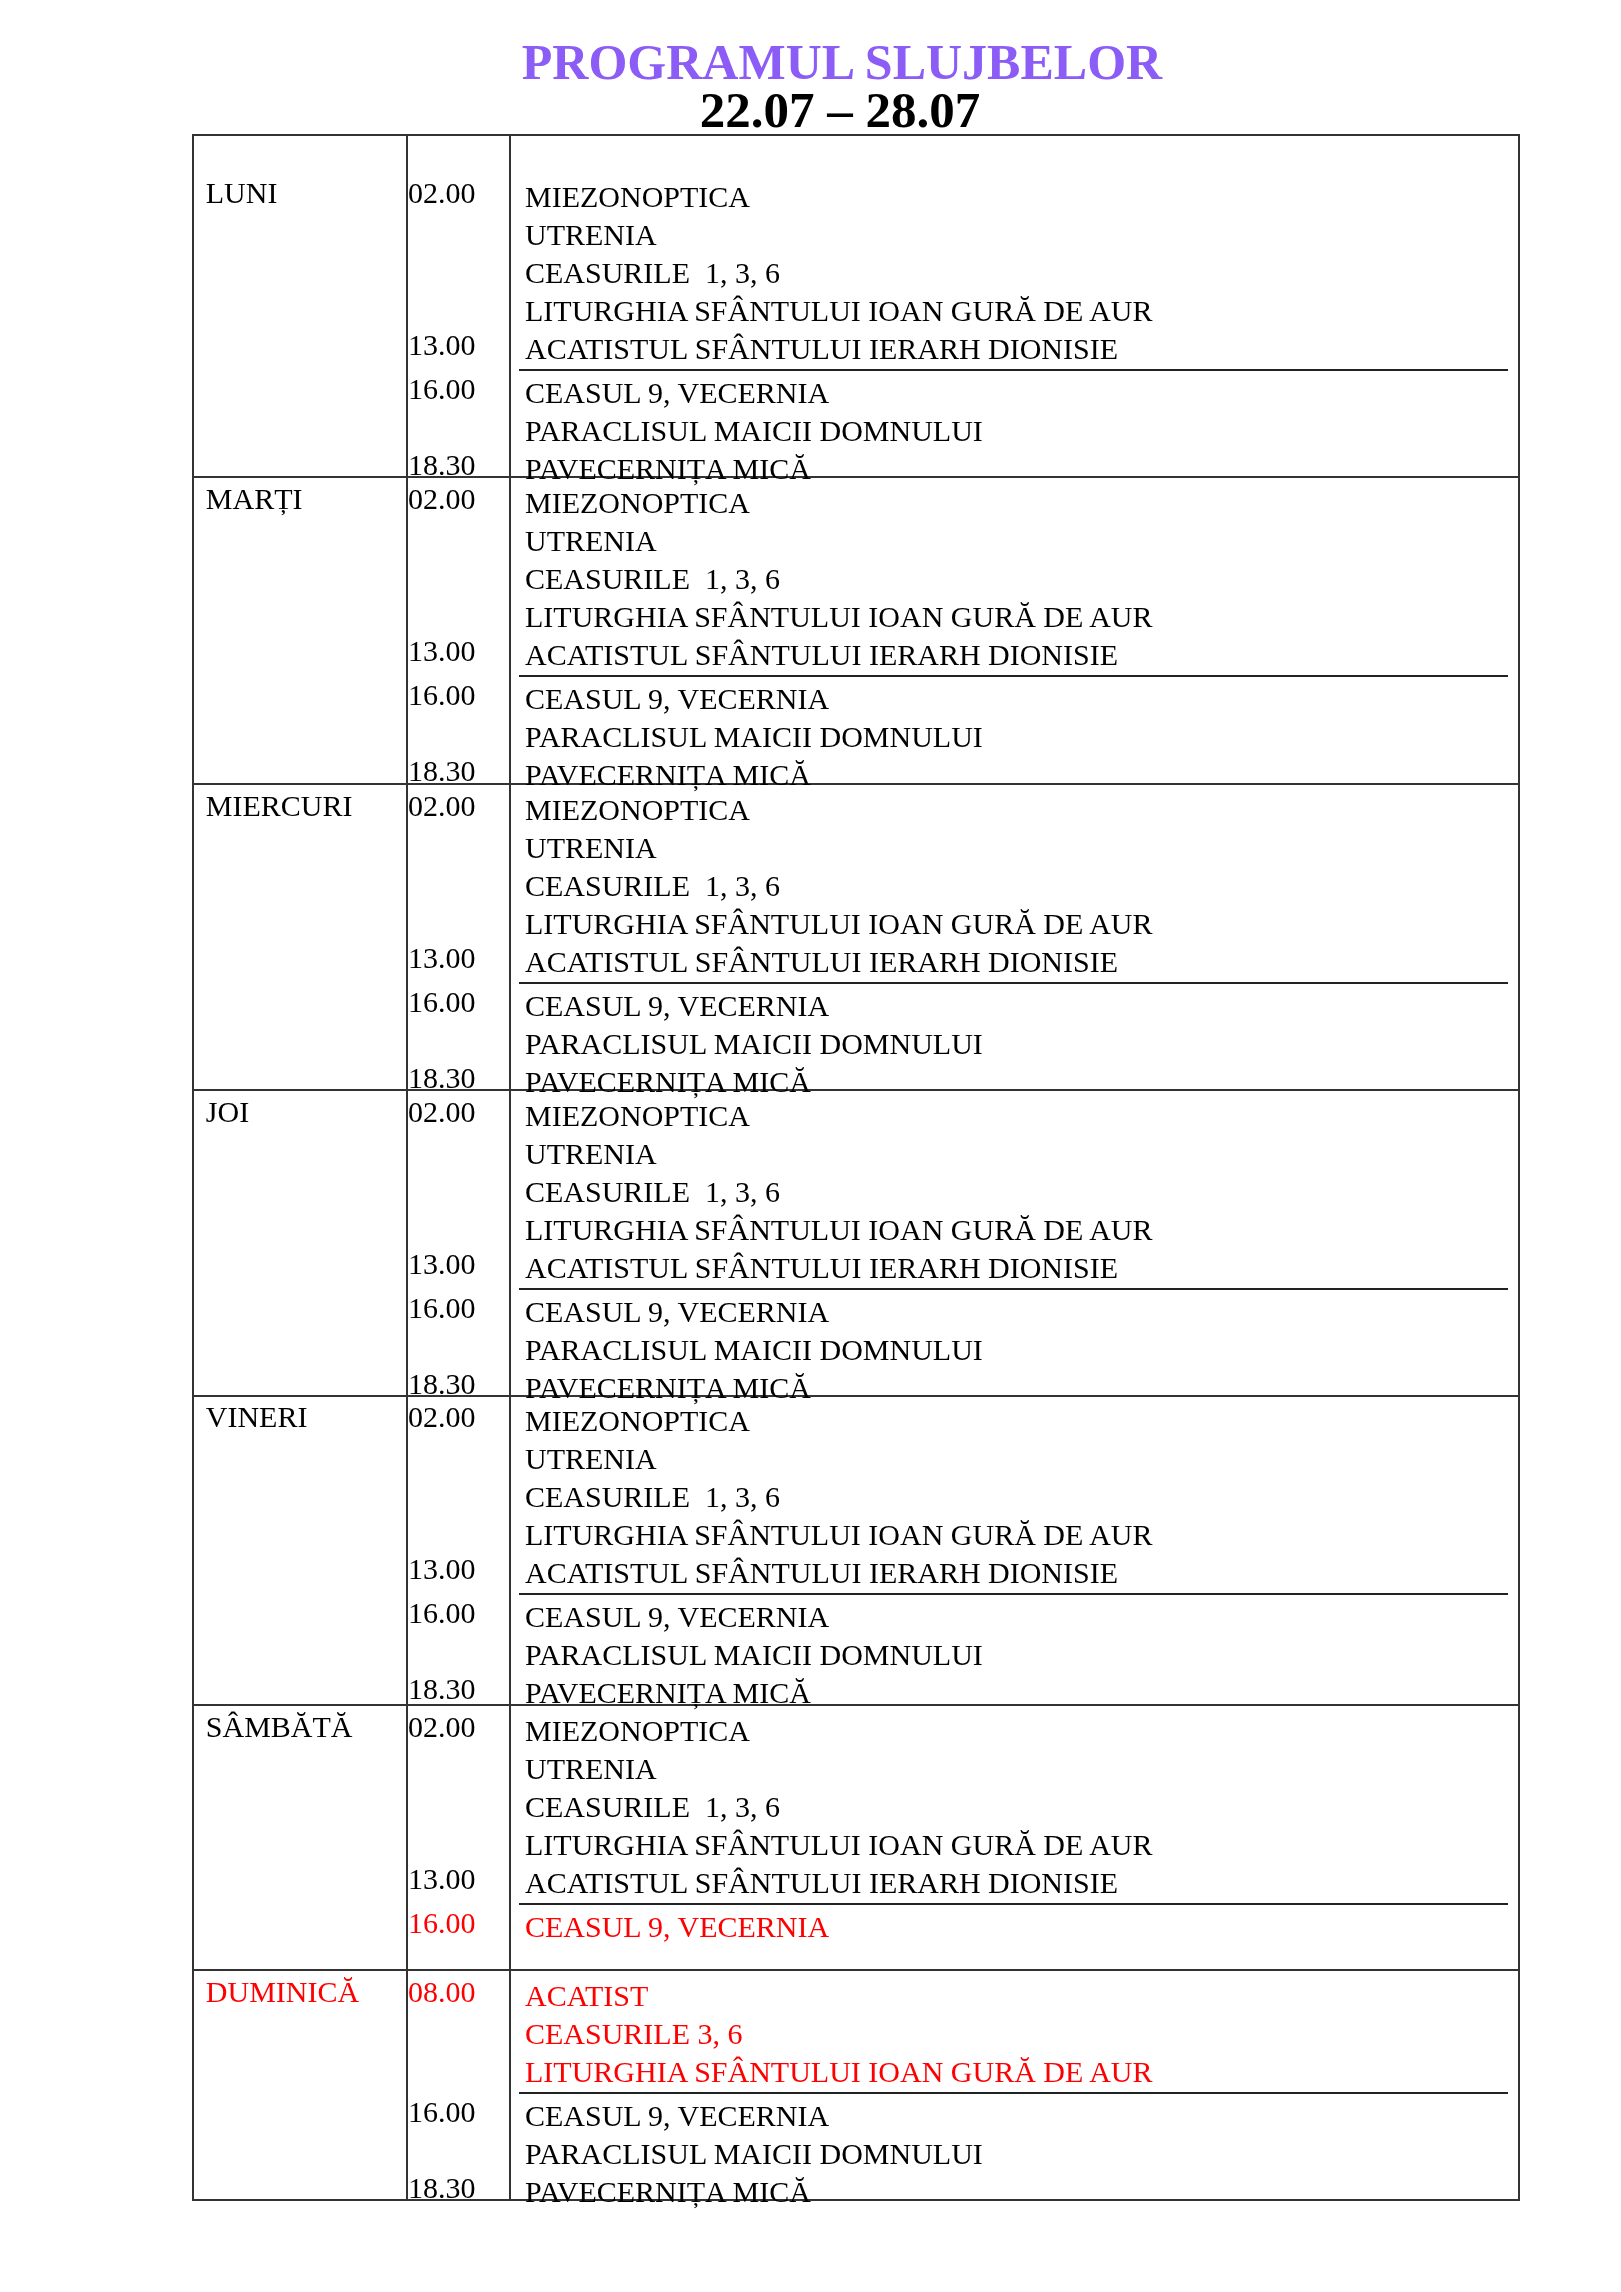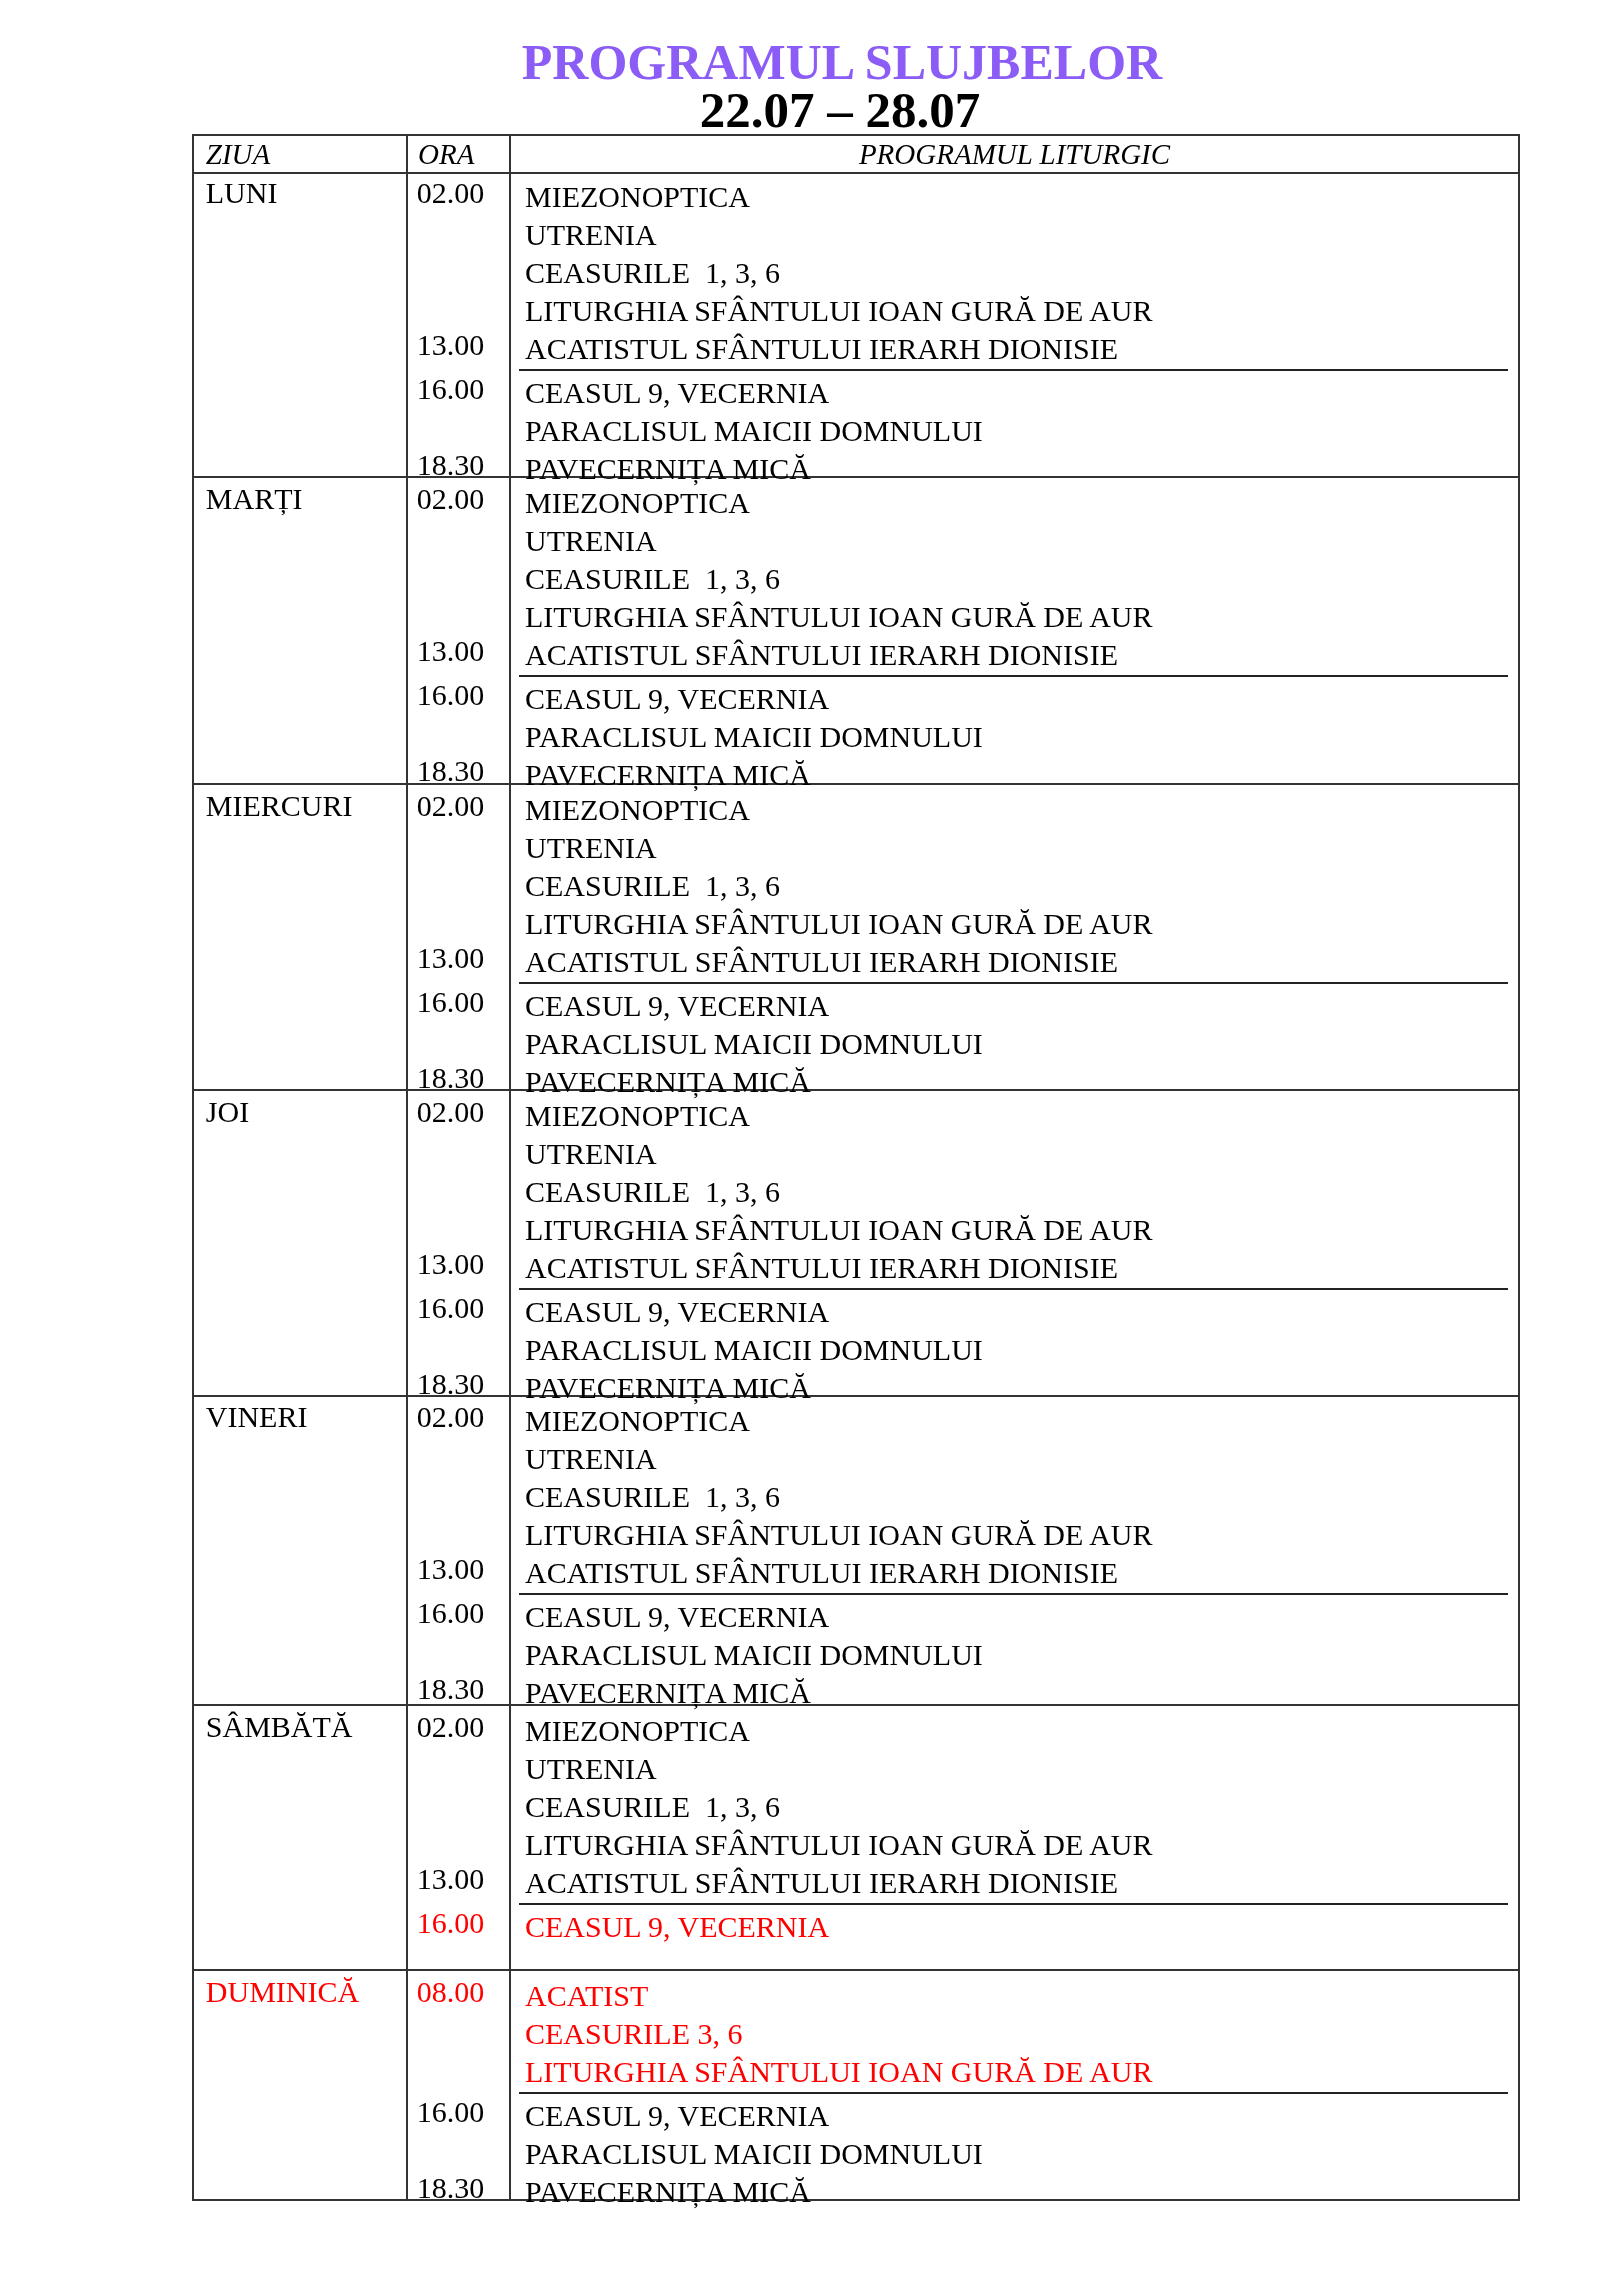--- a/index.html
+++ b/index.html
@@ -18,38 +18,33 @@
   .col-div { position: absolute; top: 0; bottom: 0; width: 0; border-left: 2px solid #333; }
   .col-div.d1 { left: 212px; }
   .col-div.d2 { left: 315px; }
   .hcell { position: absolute; top: 0; height: 36px; font-style: italic; font-size: 29px; line-height: 37px; }
   .hcell.h-day { left: 11.8px; }
   .hcell.h-time { left: 224px; }
   .hcell.h-prog { left: 317px; right: 0; text-align: center; }
   .row { position: absolute; left: 0; width: 100%; border-bottom: 2px solid #333; box-sizing: border-box; }
   .row.last { border-bottom: none; }
   .day { position: absolute; left: 11.8px; top: 2px; font-size: 30px; line-height: 38px; }
-  .times { position: absolute; left: 214px; width: 85px; top: 2px; text-align: center; font-size: 30px; }
+  .times { position: absolute; left: 214px; width: 85px; top: 2px; text-align: left; font-size: 30px; }
   .prog { position: absolute; left: 331px; right: 9.8px; top: 6px; font-size: 30px; }
   .ln { height: 38px; line-height: 38px; white-space: nowrap; }
   .rule { height: 0; border-top: 2px solid #222; margin: 1px 0 2.9px -5.9px; }
   .red { color: #ff0000; }
 </style>
 </head>
 <body>
 
 <div class="title"><span>PROGRAMUL SLUJBELOR</span></div>
 <div class="dates"><span>22.07 – 28.07</span></div>
 
 <div class="table" id="tbl">
-  <div class="hdr">
-    <div class="hcell h-day">ZIUA</div>
-    <div class="hcell h-time">ORA</div>
-    <div class="hcell h-prog">PROGRAMUL LITURGIC</div>
-  </div>
   <div id="rows">
       <div class="row" style="top: 36px; height: 306px;">
         <div class="day">LUNI</div>
         <div class="times">
           <div class="ln">02.00</div>
           <div class="ln"></div>
           <div class="ln"></div>
           <div class="ln"></div>
           <div class="ln">13.00</div>
           <div style="height: 5.9px;"></div>

